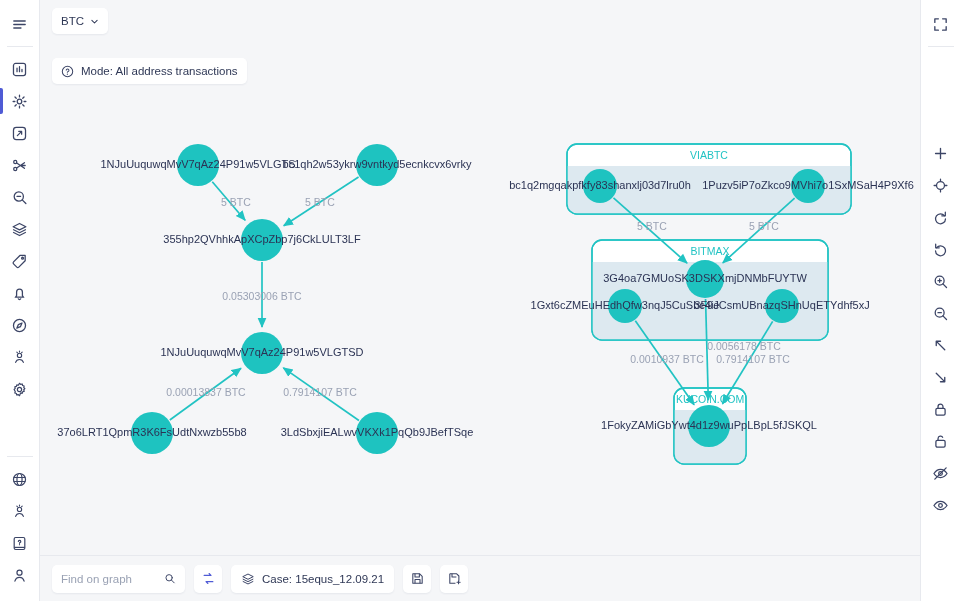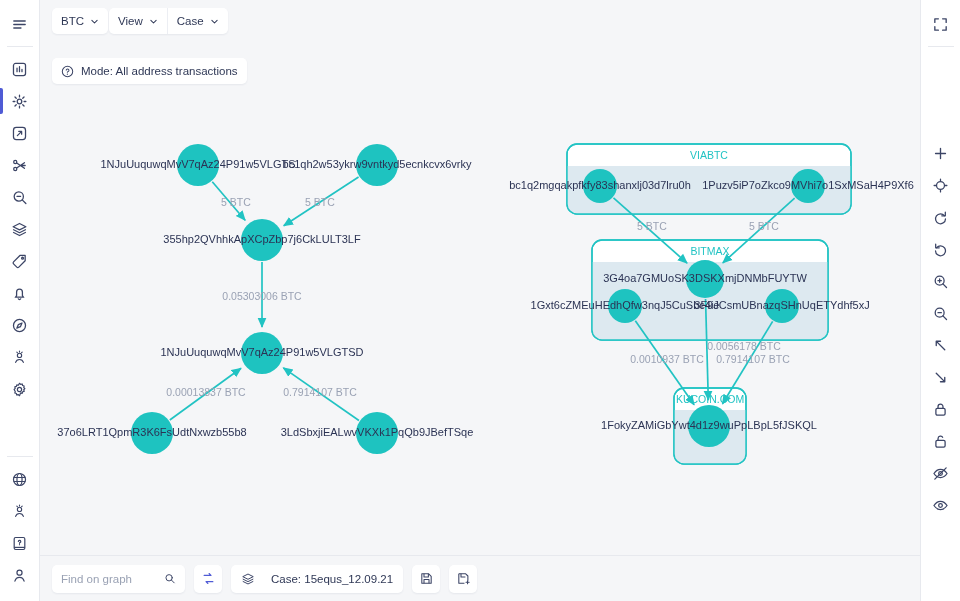--- a/index.html
+++ b/index.html
@@ -33,21 +33,21 @@
     width: 3px; background: #4f5bd5; border-radius: 0 2px 2px 0;
   }
   .sb-sep { width: 26px; height: 1px; background: #e7e9ee; margin: 6px 0; }
   .sb-spacer { flex: 1 1 auto; }
 
   
   .topbar {
     position: absolute; left: 40px; right: 40px; top: 0; height: 76px;
     padding: 8px 12px;
   }
-  .tb-row { display: flex; align-items: center; gap: 1px; }
+  .tb-row { display: flex; align-items: center; gap: 11px; }
   .tb-row + .tb-row { margin-top: 24px; }
 
   .pill {
     background: #ffffff; border-radius: 5px; height: 26px;
     display: flex; align-items: center; padding: 0 9px;
     font-size: 11.5px; color: #2f3856; white-space: nowrap;
     box-shadow: 0 1px 2px rgba(30,40,80,.07);
     cursor: pointer;
   }
   .pill-group { display: flex; background: #fff; border-radius: 5px;
@@ -97,21 +97,21 @@
   }
   .search-box input::placeholder { color: #9aa2b4; }
   .icon-btn {
     background: #fff; border-radius: 5px; height: 28px; width: 28px;
     display: flex; align-items: center; justify-content: center;
     box-shadow: 0 1px 2px rgba(30,40,80,.07); color: #3c4566; cursor: pointer;
   }
   .icon-btn svg { width: 15px; height: 15px; }
   .case-pill {
     background: #fff; border-radius: 5px; height: 28px;
-    display: flex; align-items: center; padding: 0 10px; gap: 16px;
+    display: flex; align-items: center; padding: 0 10px; gap: 7px;
     box-shadow: 0 1px 2px rgba(30,40,80,.07);
     font-size: 11.5px; color: #2f3856; cursor: pointer;
   }
   .case-pill svg { width: 14px; height: 14px; color: #3c4566; }
 </style>
 </head>
 <body>
 
 <div id="app">
 
@@ -310,34 +310,20 @@
     <div class="tb-row">
 
       <div class="pill">
         <span>BTC</span>
         <svg class="caret" viewBox="0 0 12 12" fill="none" stroke="#2f3856" stroke-width="1.4" stroke-linecap="round" stroke-linejoin="round">
             <path d="M2.5 4.5L6 8l3.5-3.5"></path>
           </svg>
       </div>
 
 
-      <div class="pill-group">
-        <div class="seg">
-          <span>View</span>
-          <svg class="caret" viewBox="0 0 12 12" fill="none" stroke="#2f3856" stroke-width="1.4" stroke-linecap="round" stroke-linejoin="round">
-              <path d="M2.5 4.5L6 8l3.5-3.5"></path>
-            </svg>
-        </div>
-        <div class="seg">
-          <span>Case</span>
-          <svg class="caret" viewBox="0 0 12 12" fill="none" stroke="#2f3856" stroke-width="1.4" stroke-linecap="round" stroke-linejoin="round">
-              <path d="M2.5 4.5L6 8l3.5-3.5"></path>
-            </svg>
-        </div>
-      </div>
     </div>
 
     <div class="tb-row">
       <div class="pill mode-pill">
         <svg class="qm" viewBox="0 0 16 16" fill="none" stroke="#3c4566" stroke-width="1.25">
             <circle cx="8" cy="8" r="6.4"></circle>
             <path d="M6.4 6.3A1.7 1.7 0 1 1 8.3 8.2c-.35.18-.5.5-.5.85" stroke-linecap="round"></path>
             <path d="M7.85 11.2v.05" stroke-linecap="round" stroke-width="1.5"></path>
           </svg>
         <span>Mode: All address transactions</span>

